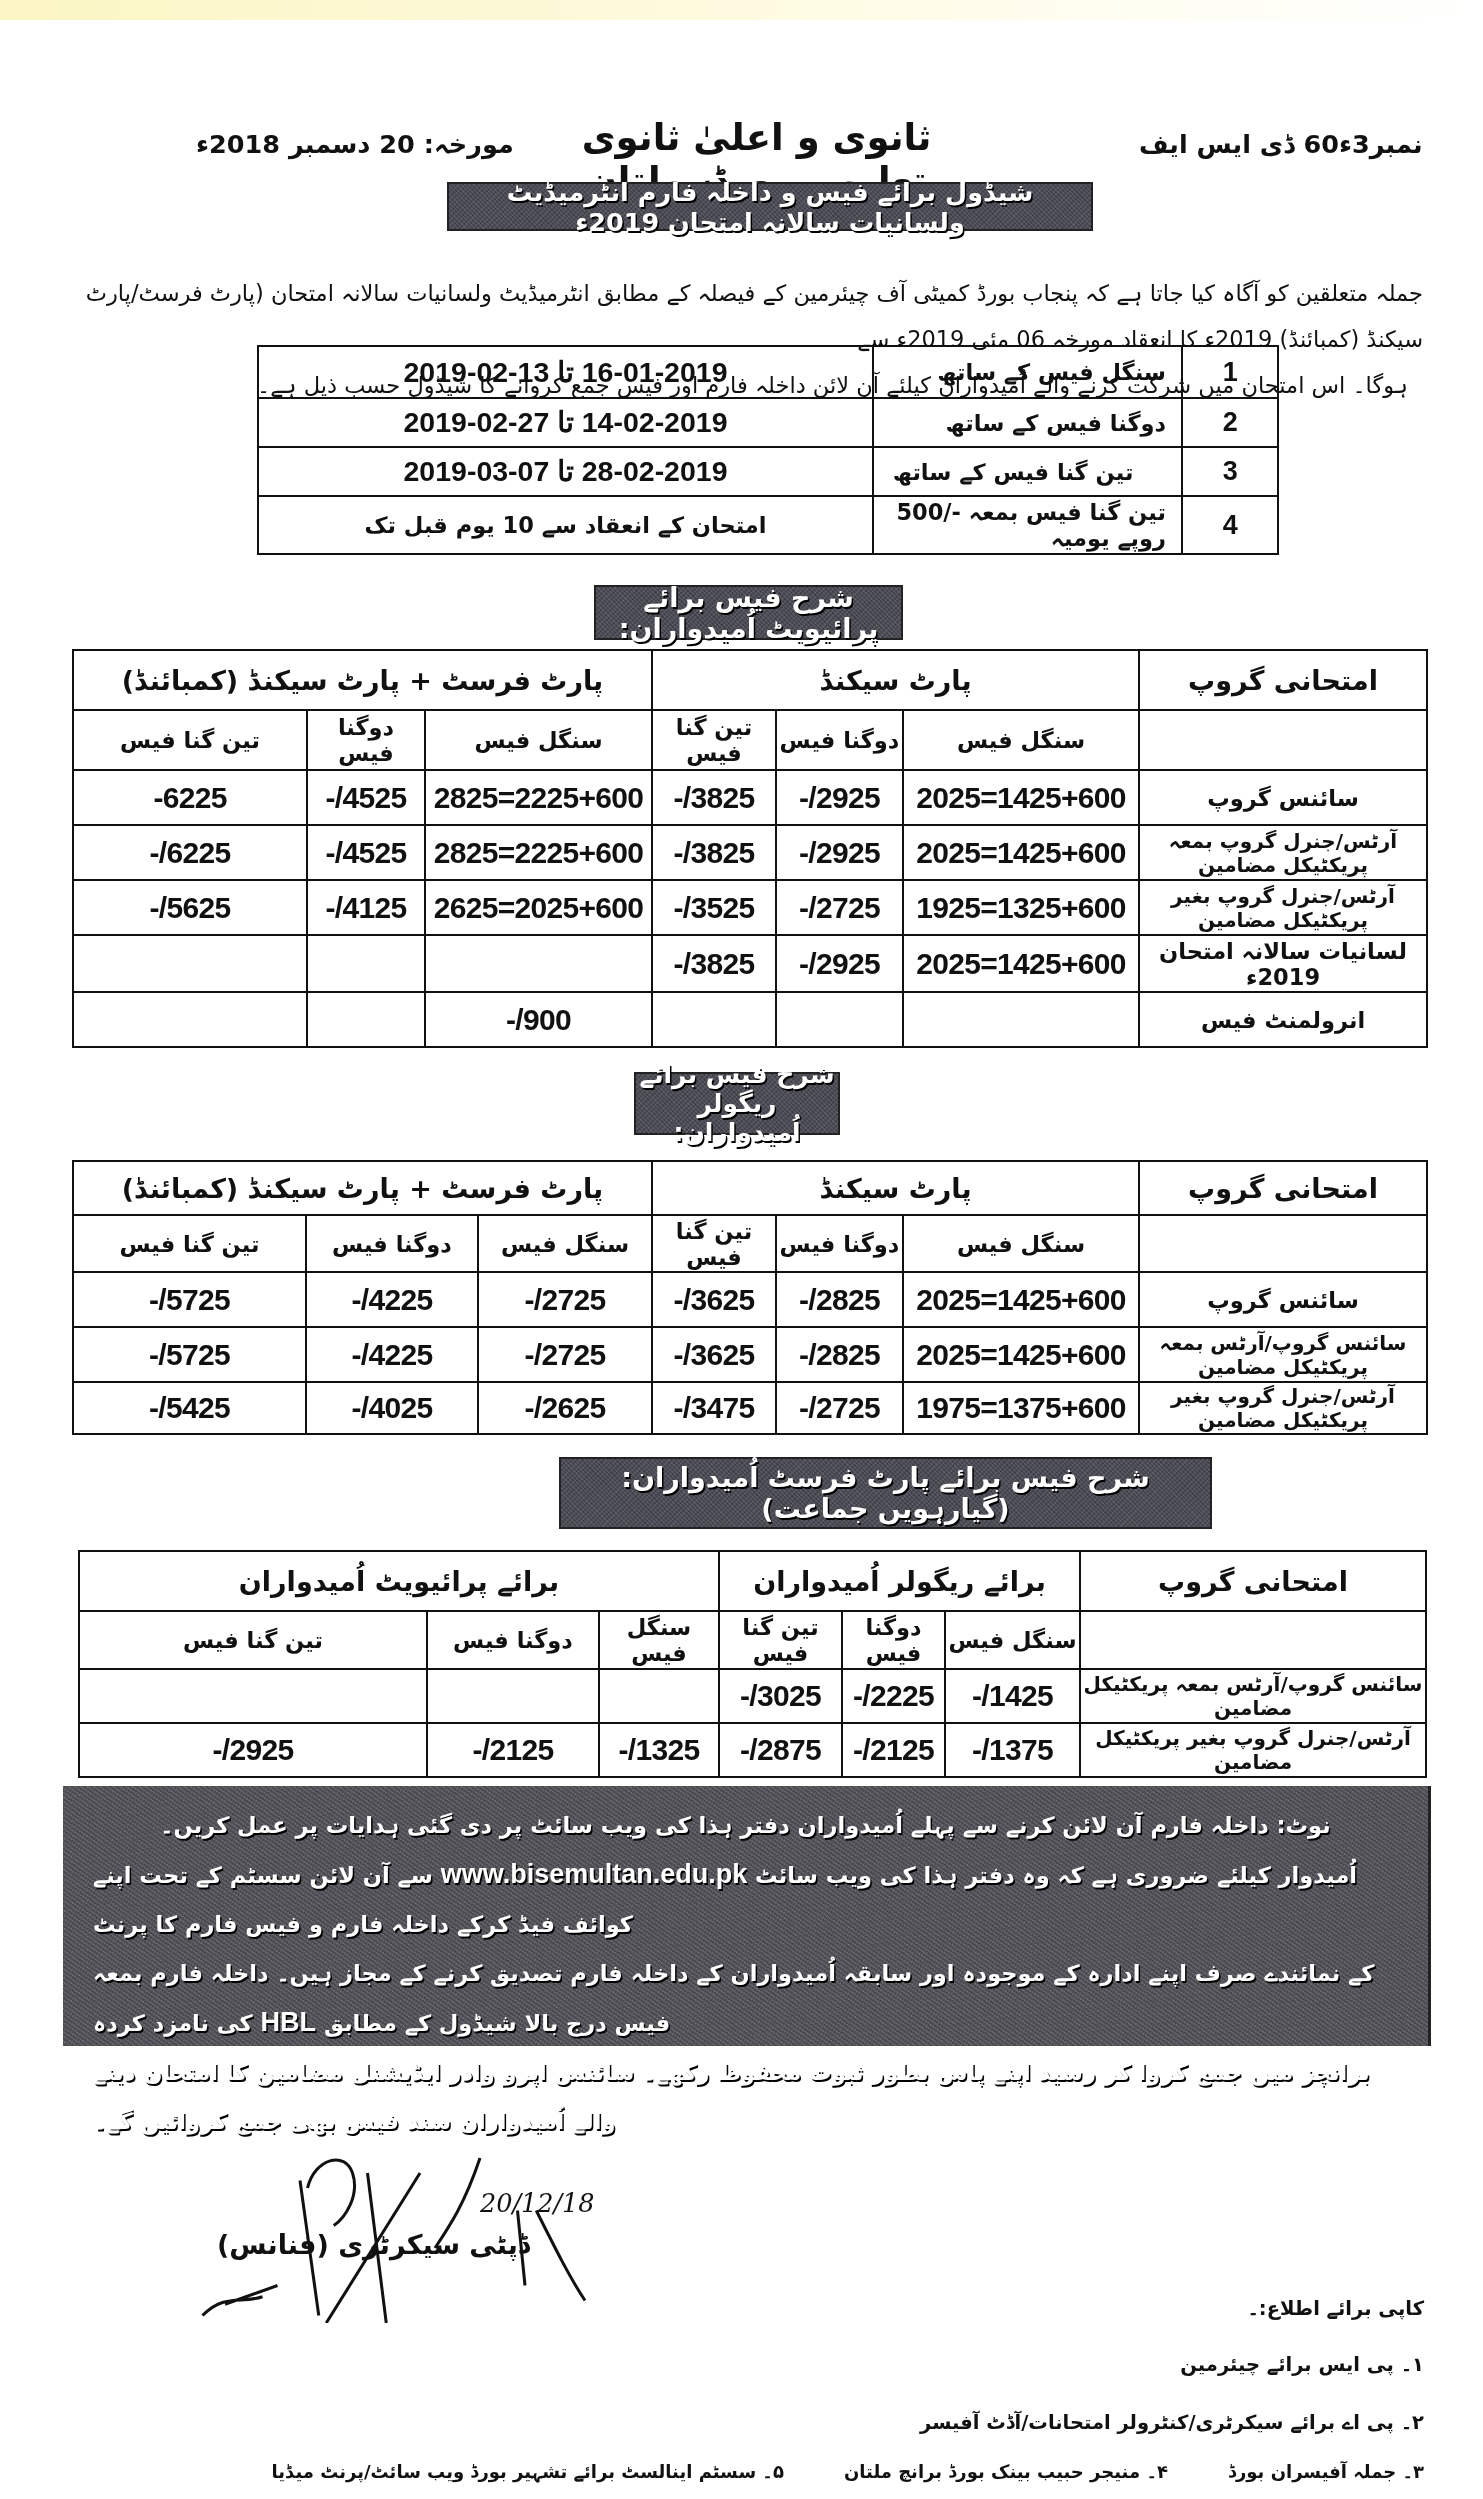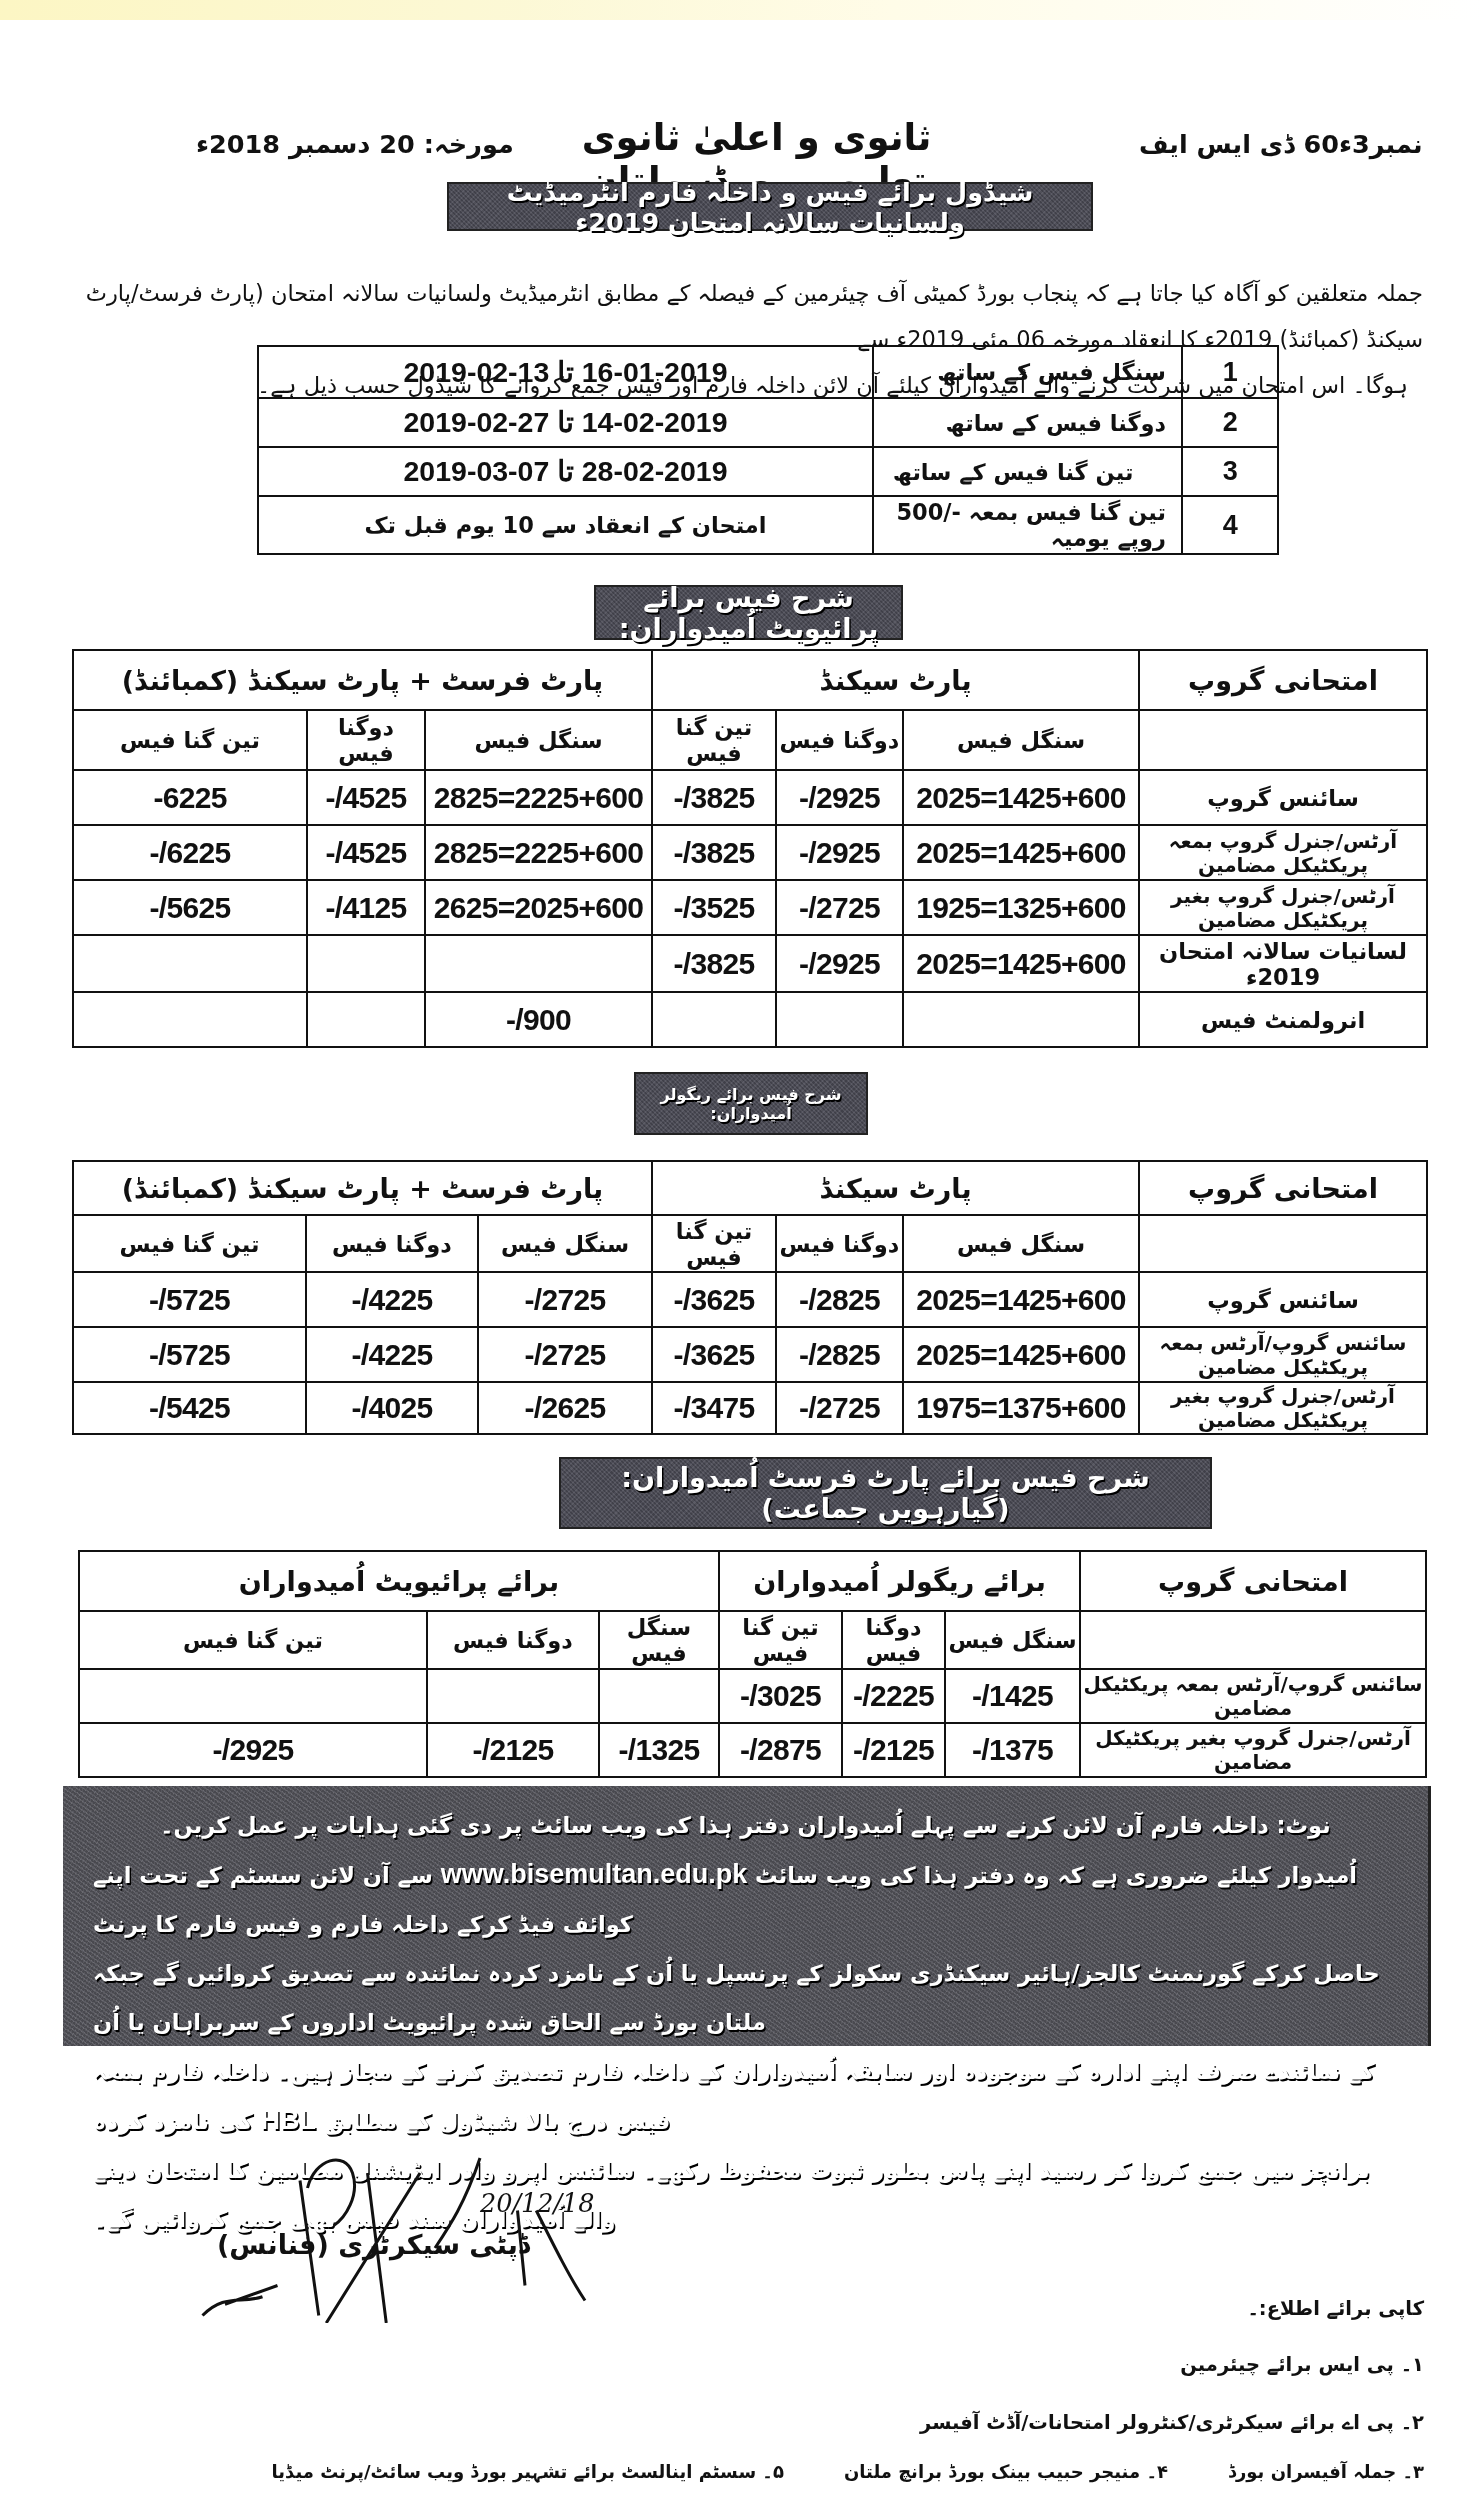--- a/index.html
+++ b/index.html
@@ -146,21 +146,21 @@
       <td class="num"></td>
       <td class="num"></td>
       <td class="num"></td>
       <td class="num">900/-</td>
       <td class="num"></td>
       <td class="num"></td>
     </tr>
   </tbody>
 </table>
 
-<div class="banner rtl" style="left:634px; top:1072px; width:234px; height:63px; font-size:16px;">شرح فیس برائے ریگولر اُمیدواران:</div>
+<div class="banner rtl" style="left:634px; top:1072px; width:206px; height:63px; font-size:25px;">شرح فیس برائے ریگولر اُمیدواران:</div>
 
 <table class="rtl" style="left:72px; top:1160px; width:1356px;">
   <tbody>
     <tr style="height:54px;">
       <th class="urh" style="width:288px;">امتحانی گروپ</th>
       <th class="urh" colspan="3">پارٹ سیکنڈ</th>
       <th class="urh" colspan="3">پارٹ فرسٹ + پارٹ سیکنڈ (کمبائنڈ)</th>
     </tr>
     <tr style="height:57px;">
       <th></th>
@@ -240,21 +240,20 @@
   </tbody>
 </table>
 
 <div class="note rtl">
   <p class="c">نوٹ: داخلہ فارم آن لائن کرنے سے پہلے اُمیدواران دفتر ہذا کی ویب سائٹ پر دی گئی ہدایات پر عمل کریں۔</p>
   <p>
     <span>اُمیدوار کیلئے ضروری ہے کہ وہ دفتر ہذا کی ویب سائٹ</span>
     <span class="url">www.bisemultan.edu.pk</span>
     <span>سے آن لائن سسٹم کے تحت اپنے کوائف فیڈ کرکے داخلہ فارم و فیس فارم کا پرنٹ</span>
   </p>
-  <p>حاصل کرکے گورنمنٹ کالجز/ہائیر سیکنڈری سکولز کے پرنسپل یا اُن کے نامزد کردہ نمائندہ سے تصدیق کروائیں گے جبکہ ملتان بورڈ سے الحاق شدہ پرائیویٹ اداروں کے سربراہان یا اُن</p>
   <p>
     <span>کے نمائندے صرف اپنے ادارہ کے موجودہ اور سابقہ اُمیدواران کے داخلہ فارم تصدیق کرنے کے مجاز ہیں۔ داخلہ فارم بمعہ فیس درج بالا شیڈول کے مطابق</span>
     <span class="url">HBL</span>
     <span>کی نامزد کردہ</span>
   </p>
   <p>برانچز میں جمع کروا کر رسید اپنے پاس بطور ثبوت محفوظ رکھے۔ سائنس اپرو وادر ایڈیشنل مضامین کا امتحان دینے والے اُمیدواران سند فیس بھی جمع کروائیں گے۔</p>
 </div>
 
 <svg class="abs sig" viewBox="0 0 600 240">
   <path d="M140 50 L165 230 M150 60 C160 20 200 10 210 40 C220 70 200 100 185 110 M230 40 L255 240 M300 40 L175 240 M380 20 C360 80 340 110 320 140 M430 90 L440 190 M455 90 C480 140 500 180 520 210" fill="none" stroke="#111" stroke-width="4"></path>

